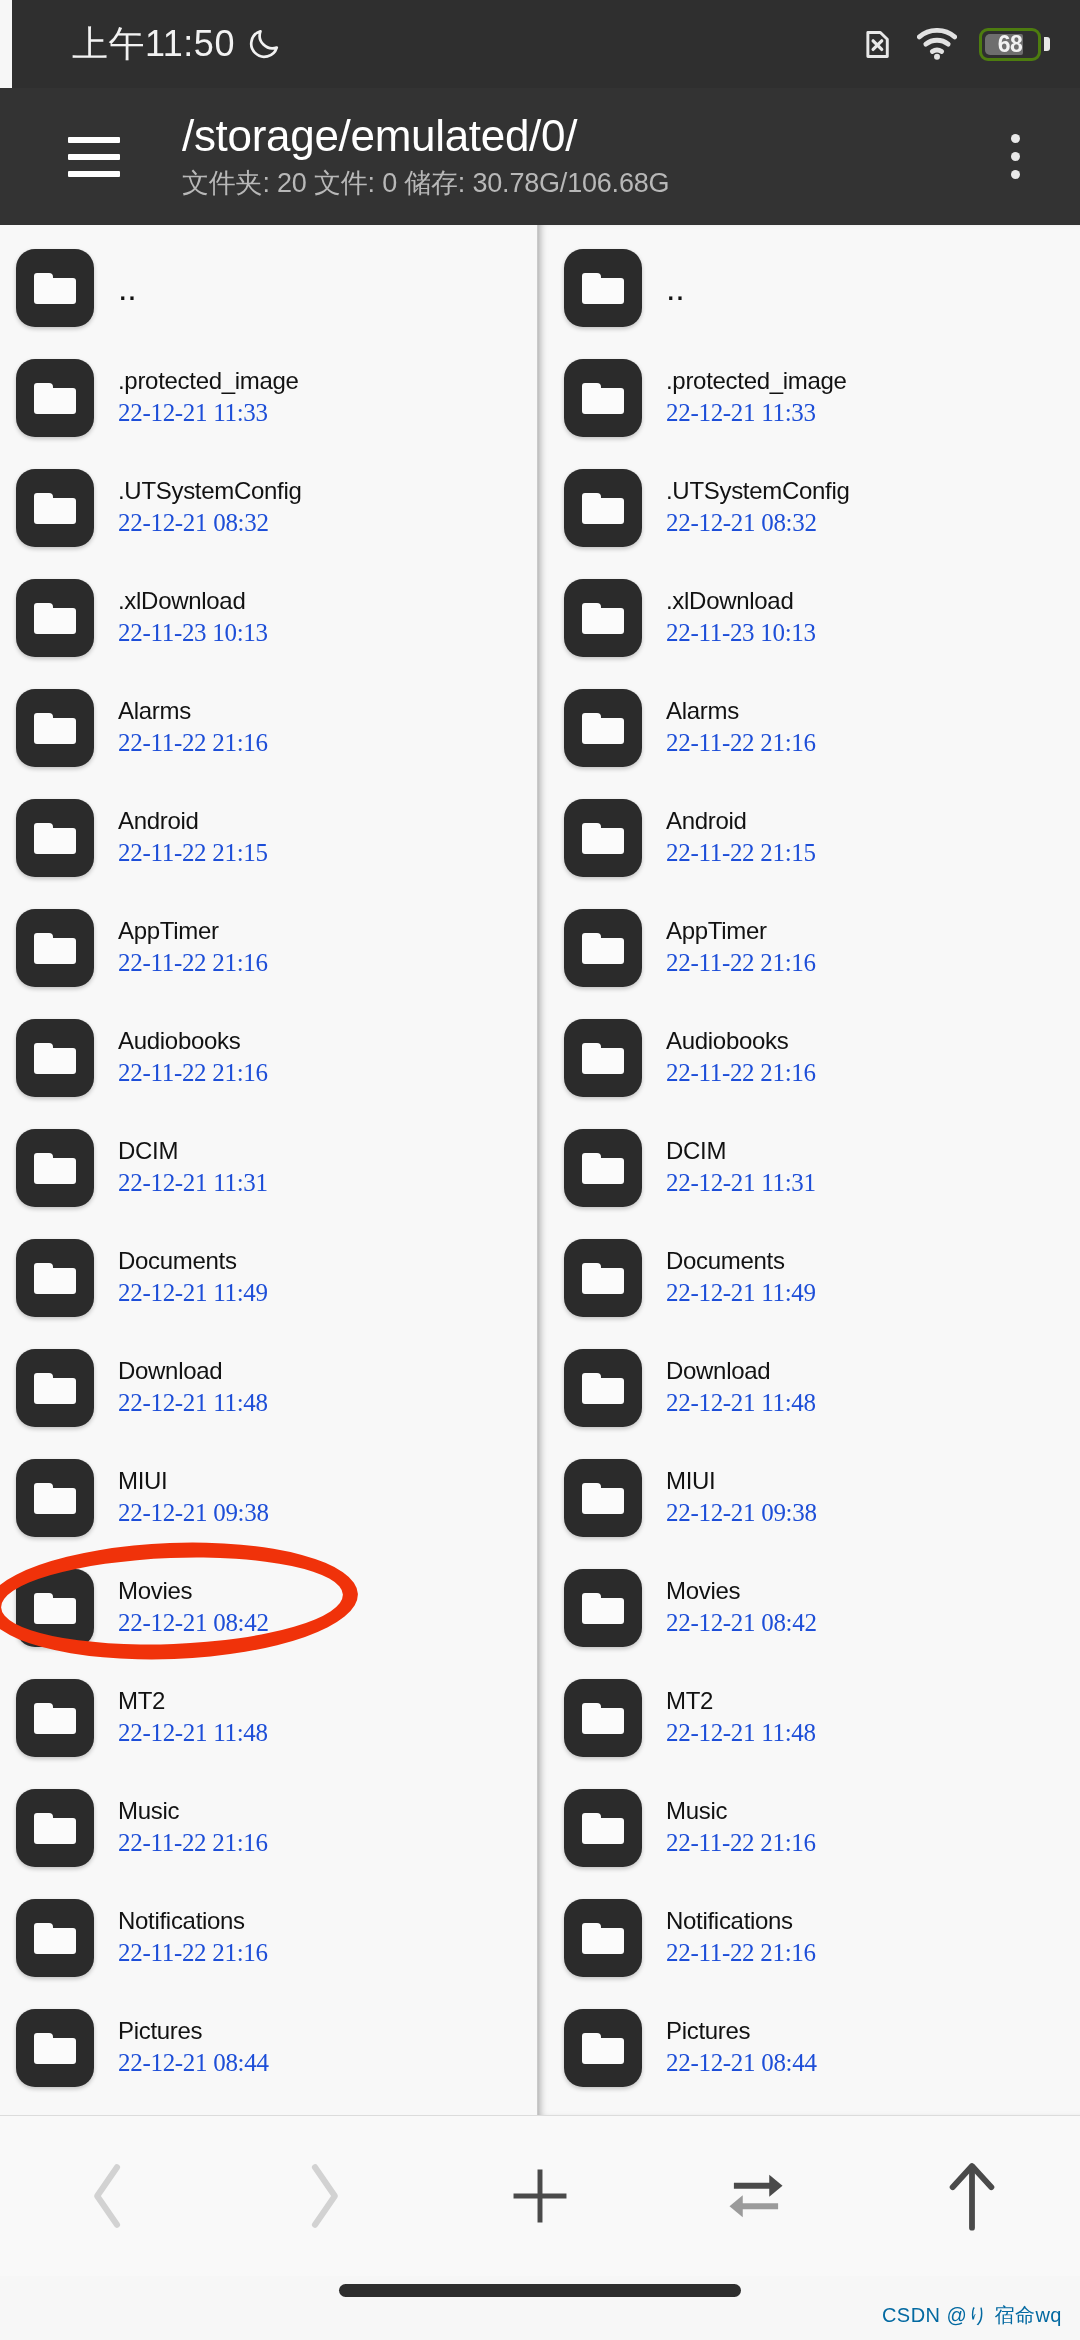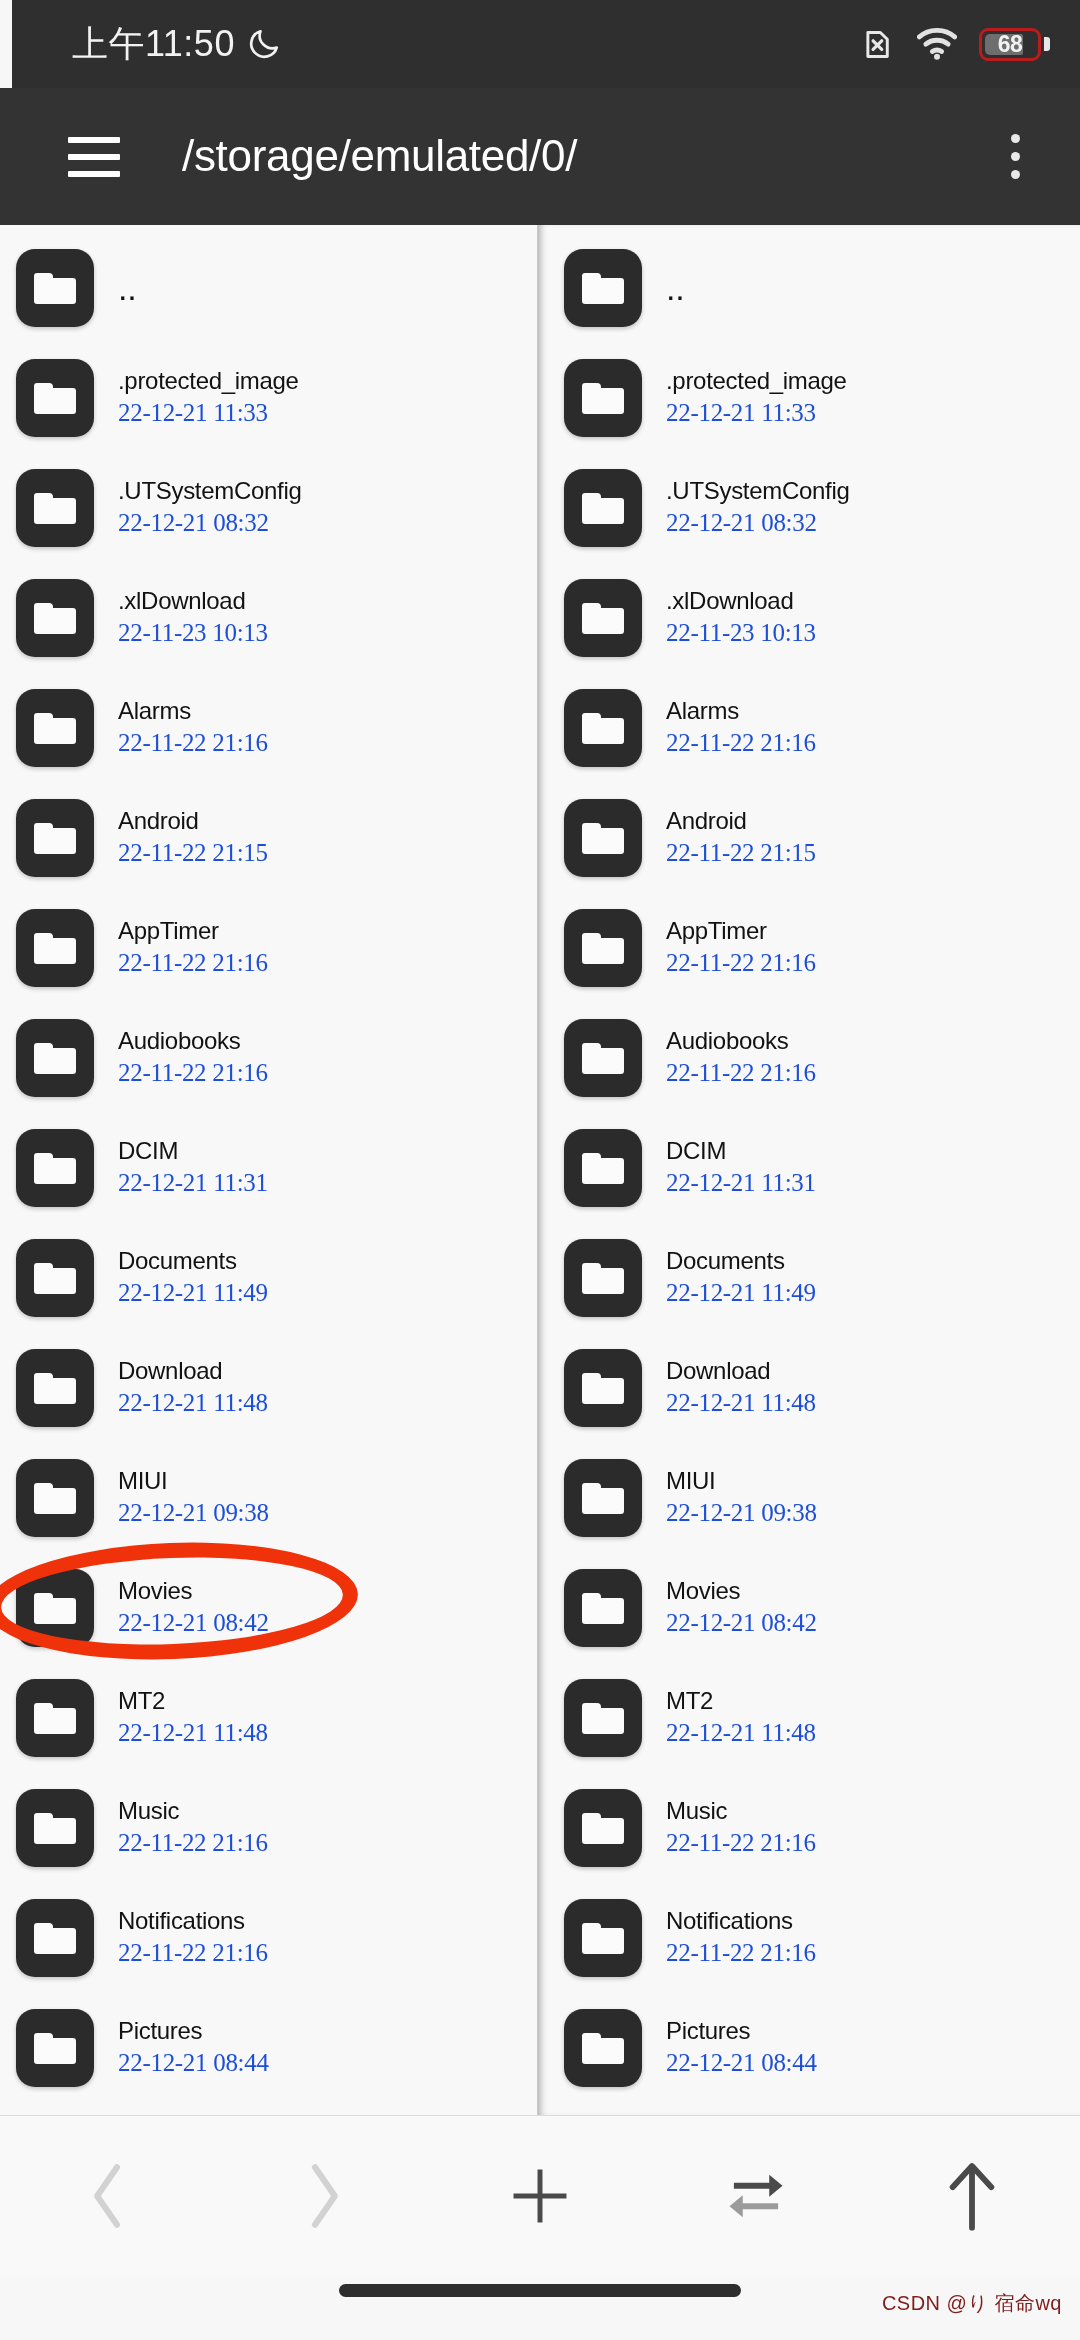--- a/index.html
+++ b/index.html
@@ -51,21 +51,21 @@
   .sim-icon { display:block; }
   .wifi-icon { display:block; }
   .batt-wrap {
     position: relative;
     display: flex;
     align-items: center;
   }
   .batt-body {
     width: 62px;
     height: 33px;
-    border: 3px solid #b91c1c;
+    border: 3px solid #4d7c0f;
     border-radius: 9px;
     box-sizing: border-box;
     display: flex;
     align-items: center;
     justify-content: center;
     position: relative;
   }
   .batt-fill {
     position: absolute;
     left: 3px; top: 3px; bottom: 3px;
@@ -293,22 +293,22 @@
     transform: translateX(-50%);
     bottom: 43px;
     width: 402px;
     height: 13px;
     border-radius: 7px;
     background: #2e2e2e;
   }
   #watermark {
     position: absolute;
     right: 18px;
-    bottom: 23px;
-    color: #7f1d1d;
+    bottom: 11px;
+    color: #0369a1;
     font-size: 20px;
     letter-spacing: 0.5px;
     white-space: nowrap;
     text-align: center;
   }
 </style>
 </head>
 <body>
 
 <div id="screen">
@@ -342,20 +342,21 @@
   </div>
 
   <div id="app-header">
     <div id="menu-button">
       <span></span>
         <span></span>
         <span></span>
     </div>
     <div id="header-text">
       <div id="header-path">/storage/emulated/0/</div>
+      <div id="header-sub">文件夹: 20  文件: 0  储存: 30.78G/106.68G</div>
     </div>
     <div id="overflow-button">
       <i></i>
         <i></i>
         <i></i>
     </div>
   </div>
 
   <div id="panels">
     <div class="panel" id="panel-left">

